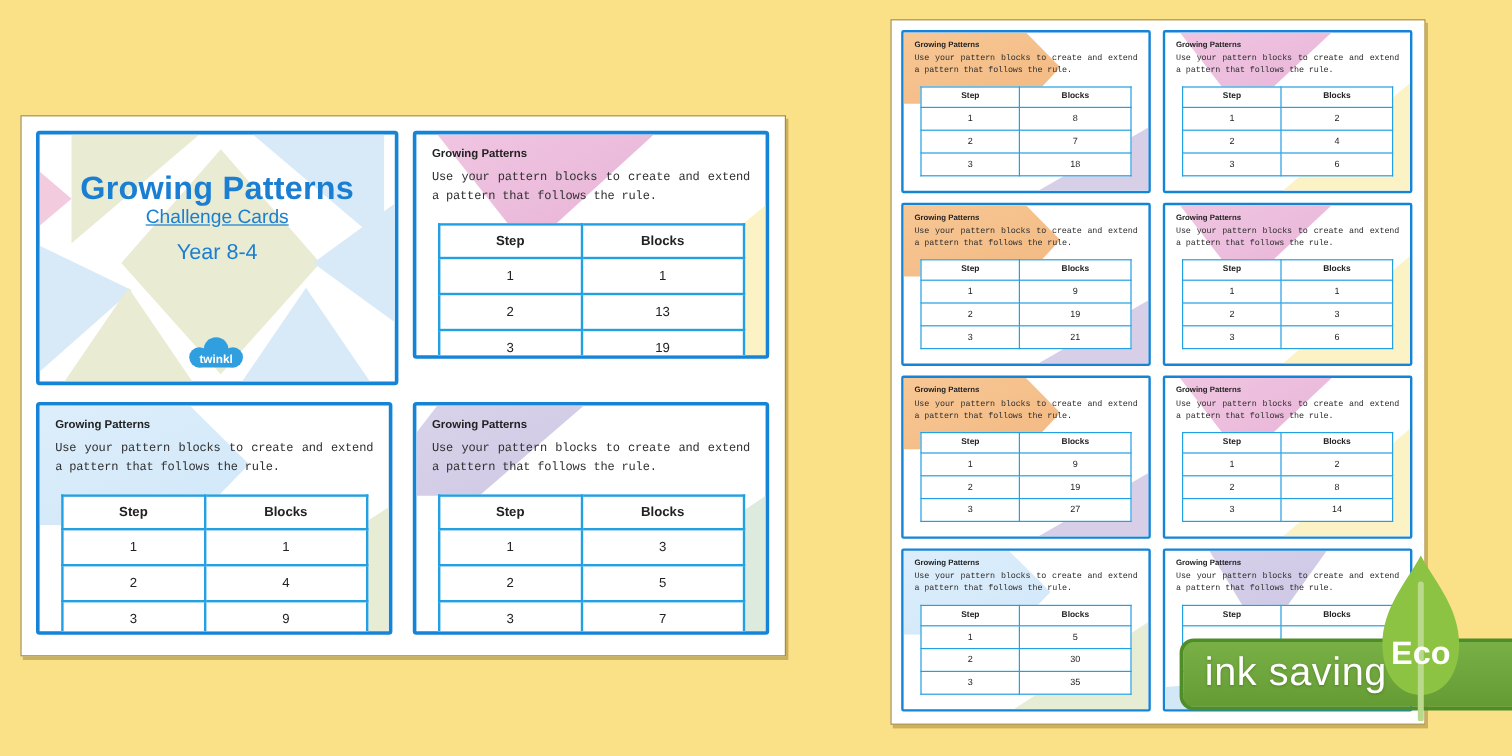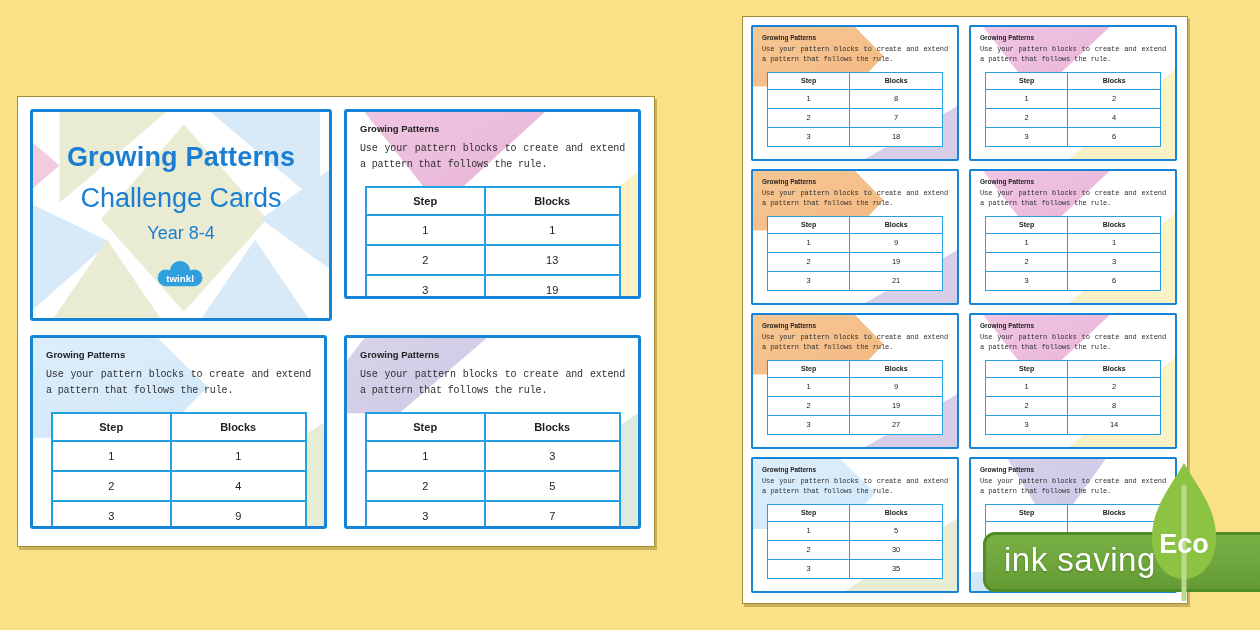--- a/index.html
+++ b/index.html
@@ -61,23 +61,23 @@
   .t-diamond{clip-path:polygon(51% 6%,79% 52%,51% 97%,23% 52%);background:#e9ebd2;}
   .t-tl{clip-path:polygon(9% 0,45% 0,9% 44%);background:#e9ebd2;}
   .t-tr{clip-path:polygon(60% 0,97% 0,97% 45%);background:#d8eaf8;}
   .t-pink{clip-path:polygon(0 15%,9% 26%,0 37%);background:#f3cbdf;}
   .t-left{clip-path:polygon(0 45%,26% 63%,0 96%);background:#d8eaf8;}
   .t-bl{clip-path:polygon(7% 100%,25% 62%,43% 100%);background:#e9ebd2;}
   .t-br{clip-path:polygon(57% 100%,75% 62%,93% 100%);background:#d8eaf8;}
   .t-right{clip-path:polygon(100% 28%,77% 52%,100% 76%);background:#d8eaf8;}
   .title-text{position:relative;z-index:2;text-align:center;color:#1a7fd2;}
   .title-text h1{font-size:27px;font-weight:bold;margin:30px 0 0;letter-spacing:.2px;}
-  .title-sub{font-size:27px;margin-top:10px;}
+  .title-sub{font-size:16px;text-decoration:underline;}
   .title-year{font-size:18px;margin-top:9px;}
-  .logo{position:absolute;left:50%;bottom:27px;transform:translateX(-50%);
+  .logo{position:absolute;left:50%;bottom:7px;transform:translateX(-50%);
     width:56px;height:32px;z-index:3;}
 
   
   .ribbon{position:absolute;left:983px;top:532px;width:292px;height:60px;
     background:linear-gradient(180deg,#79b046,#649b33);
     border:3px solid #4f8d28;border-radius:12px;box-sizing:border-box;z-index:5;}
   .ribbon-label{display:block;padding:6px 0 0 18px;font-size:33px;color:#fff;
     letter-spacing:.5px;text-shadow:0 1px 2px rgba(60,100,20,.55);}
   .eco-leaf{position:absolute;left:1142px;top:461px;width:84px;height:140px;z-index:6;}
 </style>

